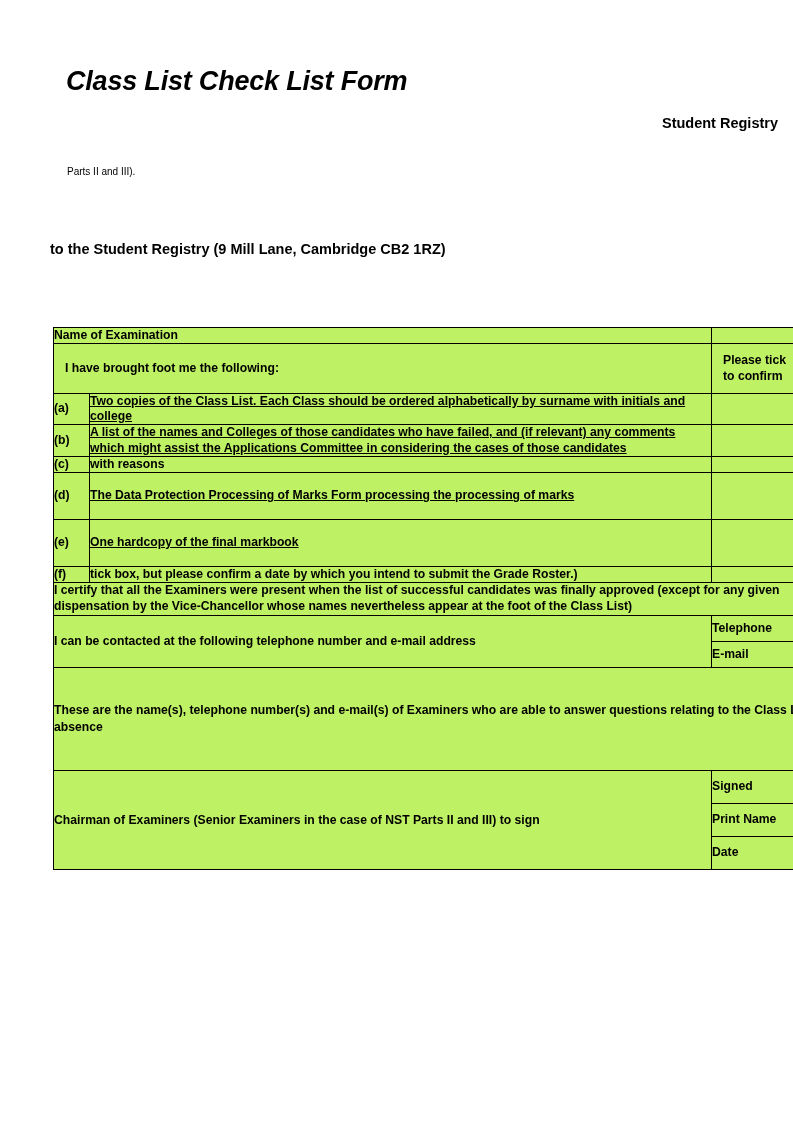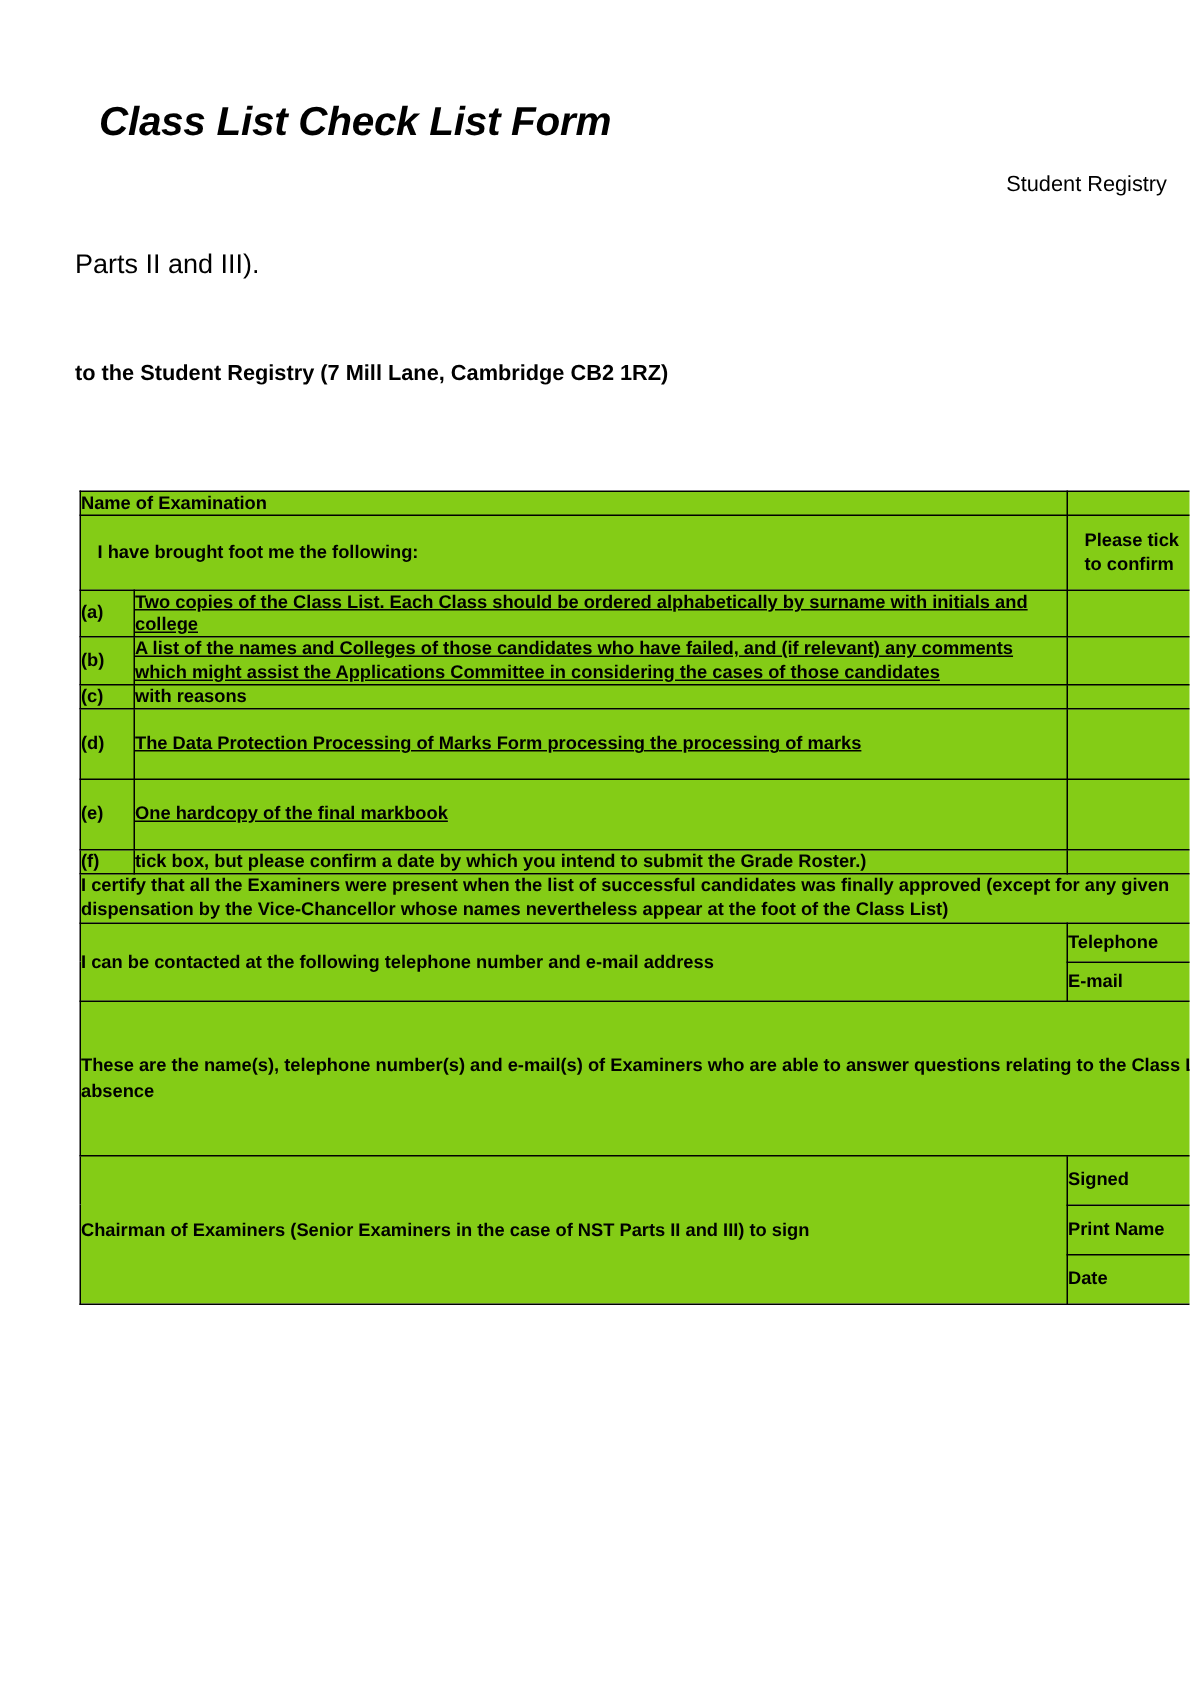--- a/index.html
+++ b/index.html
@@ -34,29 +34,29 @@
     font-style: italic;
     letter-spacing: -0.2px;
     white-space: nowrap;
   }
 
   .registry-line {
     position: absolute;
     right: 15px;
     top: 115px;
     font-size: 14.5px;
-    font-weight: normal;
+    font-weight: bold;
     white-space: nowrap;
   }
 
   .parts-line {
     position: absolute;
-    left: 50px;
+    left: 67px;
     top: 166px;
-    font-size: 18px;
+    font-size: 10px;
     font-weight: normal;
     white-space: nowrap;
   }
 
   .send-line {
     position: absolute;
     left: 50px;
     top: 241px;
     font-size: 14.5px;
     font-weight: bold;
@@ -72,21 +72,21 @@
     border-collapse: collapse;
     table-layout: fixed;
     font-size: 12.2px;
     font-weight: bold;
     line-height: 1.25;
   }
   .form-table td {
     border: 1.3px solid #000000;
     padding: 0;
     vertical-align: middle;
-    background: #84cc16;
+    background: #bef264;
   }
 
   
   .col-letter  { width: 36px; }
   .col-body    { width: 622px; }
   .col-tick    { width: 142px; }
   .letter-cell  { text-align: left; padding-left: 8px; vertical-align: middle; }
 
   .exam-name-label { padding: 10px 8px 10px 11px; }
   .exam-name-blank { }
@@ -121,21 +121,21 @@
 <body>
 
 <div class="page">
 
   <div class="doc-title">Class List Check List Form</div>
 
   <div class="registry-line">Student Registry</div>
 
   <div class="parts-line">Parts II and III).</div>
 
-  <div class="send-line">to the Student Registry (7 Mill Lane, Cambridge CB2 1RZ)</div>
+  <div class="send-line">to the Student Registry (9 Mill Lane, Cambridge CB2 1RZ)</div>
 
   <table class="form-table">
     <colgroup>
       <col class="col-letter">
       <col class="col-body">
       <col class="col-tick">
     </colgroup>
     <tbody>
 
       <tr>

